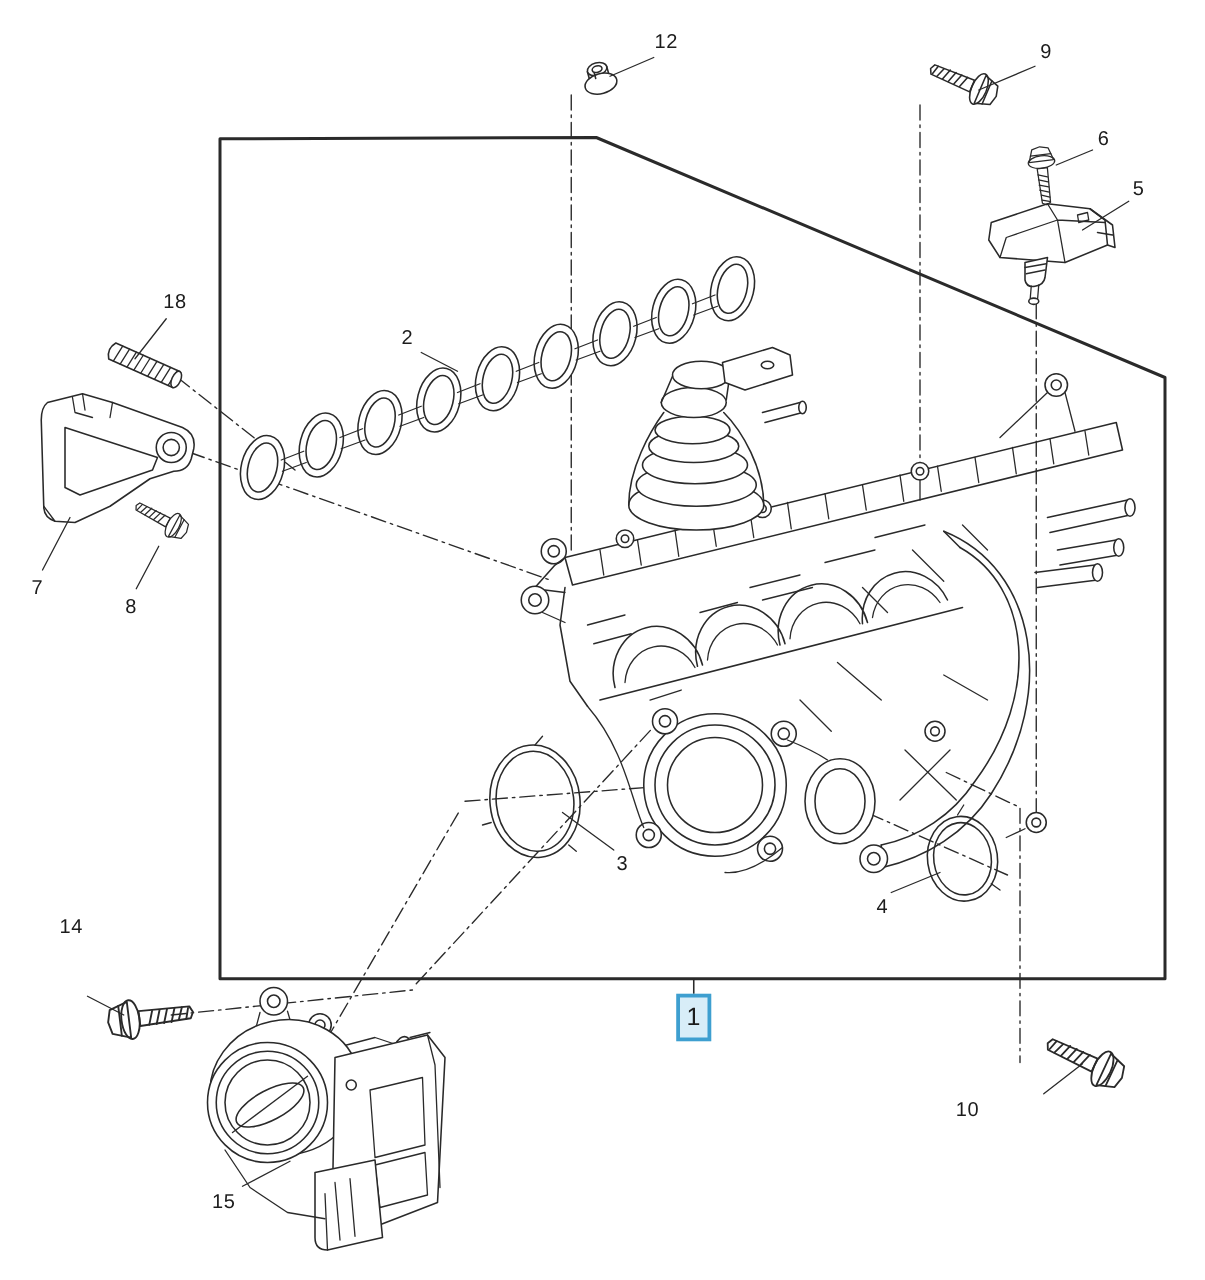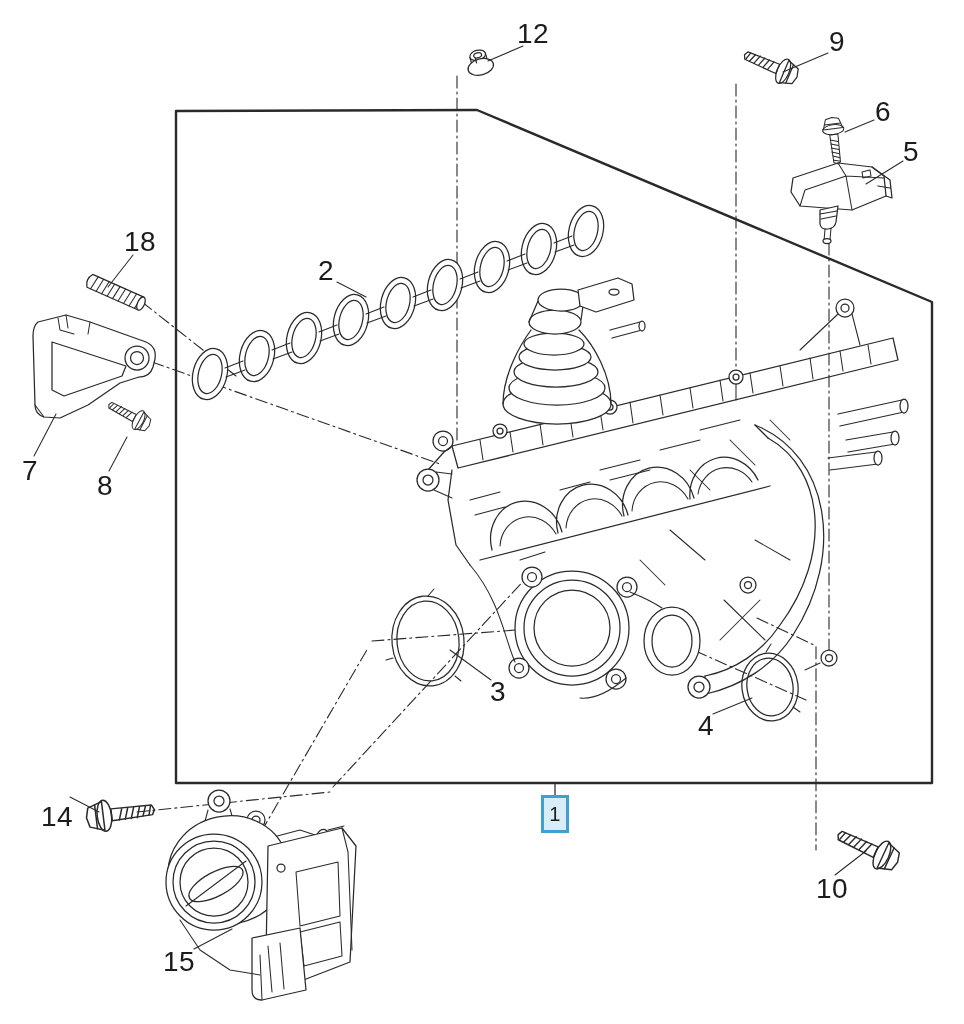--- a/index.html
+++ b/index.html
@@ -5,21 +5,21 @@
   :root{ --line:#2a2a2a; }
   html,body{margin:0;padding:0;background:#ffffff;}
   .stage{position:relative;width:964px;height:1024px;background:#fff;overflow:hidden;
          font-family:"Liberation Sans",sans-serif;}
   svg{position:absolute;left:0;top:0;}
   .art{stroke:var(--line);fill:none;stroke-width:1.25;stroke-linecap:round;stroke-linejoin:round;}
   .art .fw{fill:#ffffff;}
   .art .heavy{stroke-width:2.4;}
   .art .dash{stroke-dasharray:12 4 2 4;stroke-width:1.1;}
   .art .thin{stroke-width:1.05;}
-  .lbl{position:absolute;transform:translate(-50%,-50%);font-size:28px;color:#1c1c1c;
+  .lbl{position:absolute;transform:translate(-50%,-50%);font-size:16px;color:#1c1c1c;
        white-space:nowrap;letter-spacing:.5px;}
   .hl-box{position:absolute;left:541px;top:795px;width:22px;height:32px;border:3px solid #3e9fd0;
           background:#d8edf8;display:flex;align-items:center;justify-content:center;}
   .hl-box .lbl{position:static;transform:none;font-size:20px;}
 </style>
 </head>
 <body>
 <div class="stage">
 
 <svg width="964" height="1024" viewBox="0 0 964 1024">
@@ -284,23 +284,23 @@
 </svg>
 
 <div class="lbl" style="left:326px;top:271px">2</div>
 <div class="lbl" style="left:498px;top:692px">3</div>
 <div class="lbl" style="left:706px;top:726px">4</div>
 <div class="lbl" style="left:911px;top:152px">5</div>
 <div class="lbl" style="left:883px;top:112px">6</div>
 <div class="lbl" style="left:30px;top:471px">7</div>
 <div class="lbl" style="left:105px;top:486px">8</div>
 <div class="lbl" style="left:837px;top:42px">9</div>
-<div class="lbl" style="left:832px;top:889px">10</div>
+<div class="lbl" style="left:774px;top:889px">10</div>
 <div class="lbl" style="left:140px;top:242px">18</div>
 <div class="lbl" style="left:533px;top:34px">12</div>
 <div class="lbl" style="left:179px;top:962px">15</div>
-<div class="lbl" style="left:57px;top:817px">14</div>
+<div class="lbl" style="left:57px;top:742px">14</div>
 
 <div class="hl-box" style="border-color: rgb(62, 159, 208); background: rgb(216, 237, 248);">
   <span class="lbl">1</span>
 </div>
 
 </div>
 
 </body></html>

